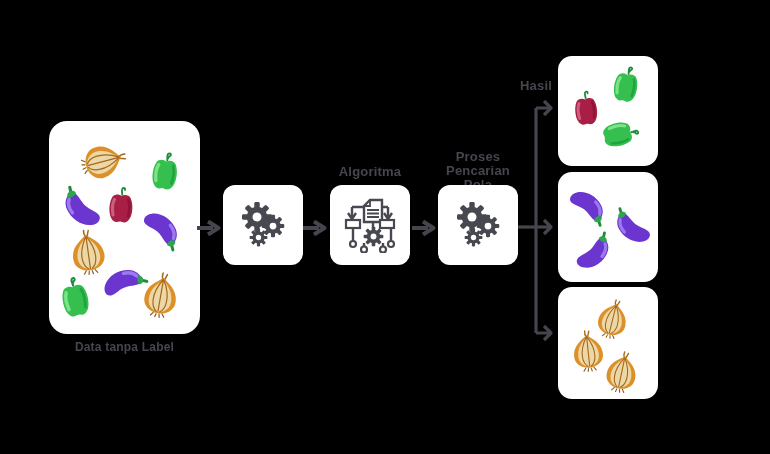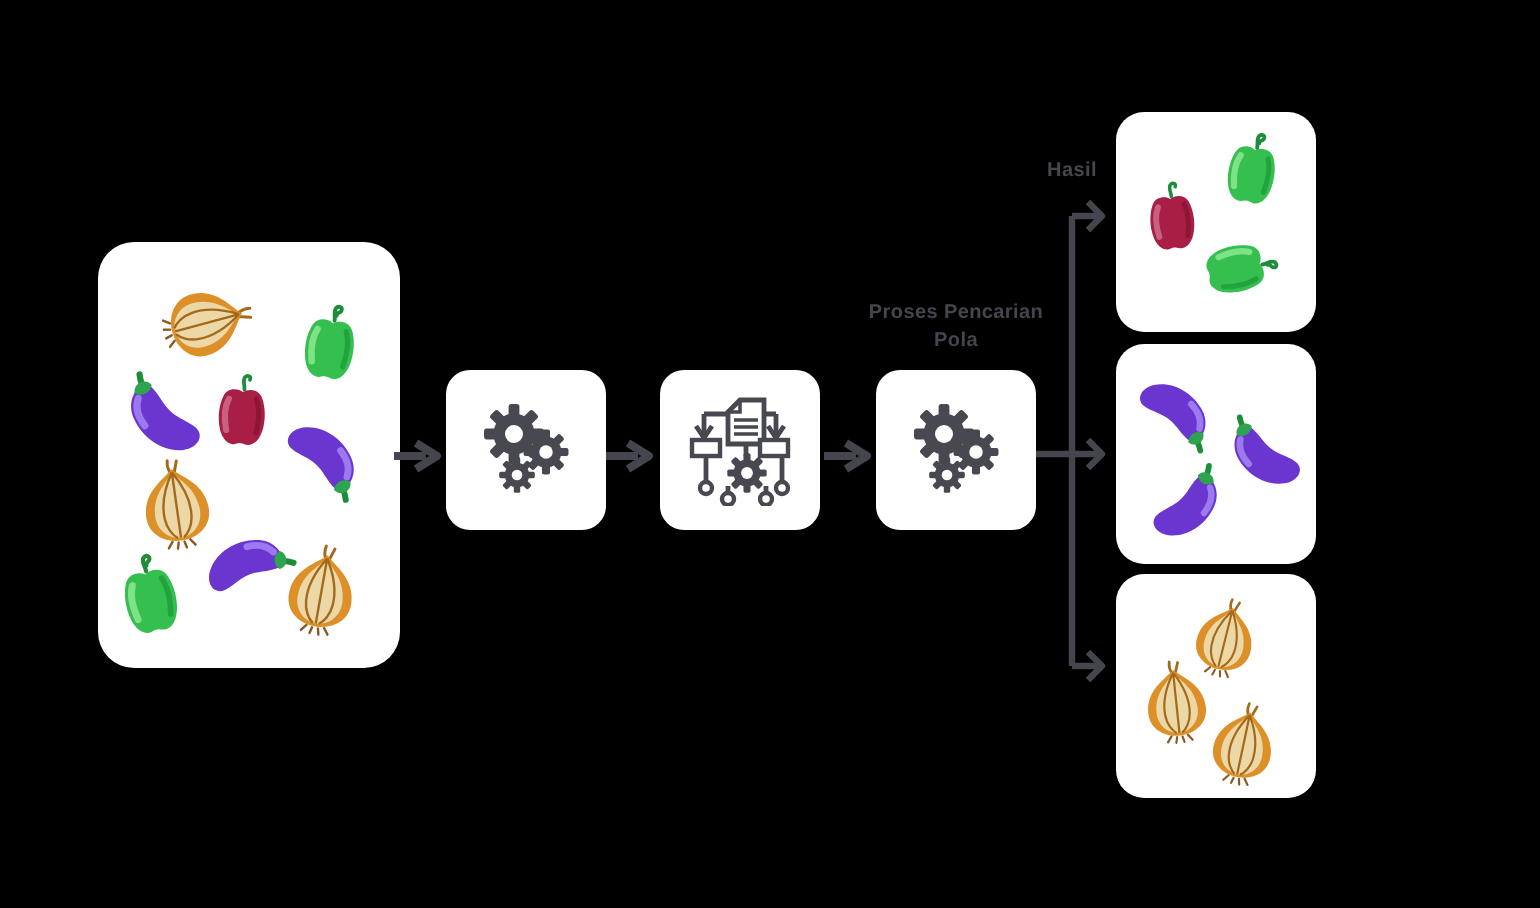--- a/index.html
+++ b/index.html
@@ -8,21 +8,21 @@
   .box{position:absolute;background:var(--box,#fff);}
   #box-input{left:49px;top:121px;width:151px;height:213px;border-radius:18px;}
   .step-box{top:185px;width:80px;height:80px;border-radius:12px;
             display:flex;align-items:center;justify-content:center;}
   #box-step0{left:223px;} #box-step1{left:330px;} #box-step2{left:438px;}
   .cluster{left:558px;width:100px;border-radius:14px;}
   #box-cluster-peppers{top:56px;height:110px;}
   #box-cluster-eggplants{top:172px;height:110px;}
   #box-cluster-onions{top:287px;height:112px;}
   .label{position:absolute;font-weight:700;color:var(--text,#45464e);
-         text-align:center;font-size:10px;line-height:14px;letter-spacing:.2px;}
+         text-align:center;font-size:13px;line-height:14px;letter-spacing:.2px;}
   #lbl-input{left:49px;top:340px;width:151px;font-size:12px;}
   #lbl-step0{left:213px;top:165px;width:100px;}
   #lbl-step1{left:320px;top:165px;width:100px;}
   #lbl-step2{left:433px;top:150px;width:90px;}
   #lbl-hasil{left:504px;top:79px;width:64px;}
   .flow-arrow{position:absolute;width:26px;height:20px;color:var(--arrow,#45464d);}
   #arrow-0{left:197px;top:218px;} #arrow-1{left:303px;top:218px;} #arrow-2{left:412px;top:218px;}
   #branch{position:absolute;left:518px;top:96px;width:46px;height:252px;color:var(--arrow,#45464d);}
   .step-icon{width:56px;height:56px;color:var(--icon,#474850);}
   .veg{position:absolute;}
@@ -122,20 +122,21 @@
         <svg viewBox="0 0 64 64" style="overflow:visible">
           <use href="#sym-green-pepper"></use>
         </svg>
       </div>
       <div class="veg" style="left: 74%; top: 81%; width: 48px; height: 48px; transform: translate(-50%, -50%) rotate(10deg);">
         <svg viewBox="0 0 64 64" style="overflow:visible">
           <use href="#sym-onion"></use>
         </svg>
       </div>
     </div>
+  <div class="label" id="lbl-input">Data tanpa Label</div>
 
   <svg class="flow-arrow" id="arrow-0" viewBox="0 0 26 20">
     <path d="M0,10 H16" stroke="currentColor" stroke-width="4" fill="none"></path>
     <polyline points="11,3.5 21.5,10 11,16.5" stroke="currentColor" stroke-width="4" fill="none" stroke-linejoin="round"></polyline>
   </svg>
   <svg class="flow-arrow" id="arrow-1" viewBox="0 0 26 20">
     <path d="M0,10 H16" stroke="currentColor" stroke-width="4" fill="none"></path>
     <polyline points="11,3.5 21.5,10 11,16.5" stroke="currentColor" stroke-width="4" fill="none" stroke-linejoin="round"></polyline>
   </svg>
   <svg class="flow-arrow" id="arrow-2" viewBox="0 0 26 20">
@@ -144,20 +145,21 @@
   </svg>
 
   <div class="box step-box" id="box-step0">
     <svg class="step-icon" viewBox="0 0 56 56">
       <use href="#sym-gear" x="6" y="4" width="32" height="32"></use>
       <use href="#sym-gear" x="26" y="17" width="24" height="24"></use>
       <use href="#sym-gear" x="14" y="31" width="19" height="19"></use>
     </svg>
   </div>
 
+  <div class="label" id="lbl-step1">Algoritma</div>
   <div class="box step-box" id="box-step1">
     <svg class="step-icon" viewBox="0 0 56 56">
       <g stroke="currentColor" fill="none" stroke-width="2.4">
         <path d="M10,10 H46"></path>
         <path d="M10,10 V20 M46,10 V20"></path>
         <polyline points="6,16 10,22 14,16" stroke-linejoin="round"></polyline>
         <polyline points="42,16 46,22 50,16" stroke-linejoin="round"></polyline>
         <path d="M22,9 L28,3 H40 V25 H22 Z" fill="var(--box,#fff)"></path>
         <path d="M28,3 V9 H22" stroke-width="1.8"></path>
         <path d="M25,13 H37 M25,16.5 H37 M25,20 H37" stroke-width="1.8"></path>

